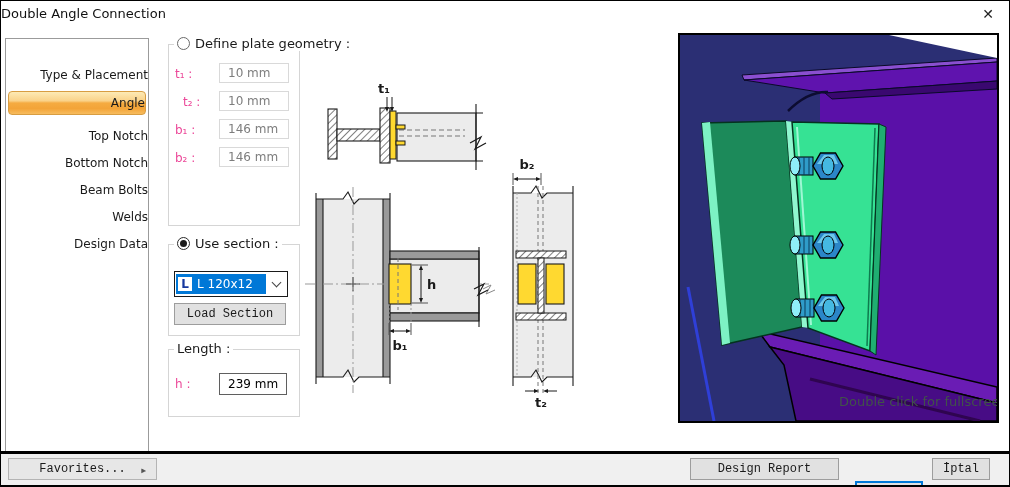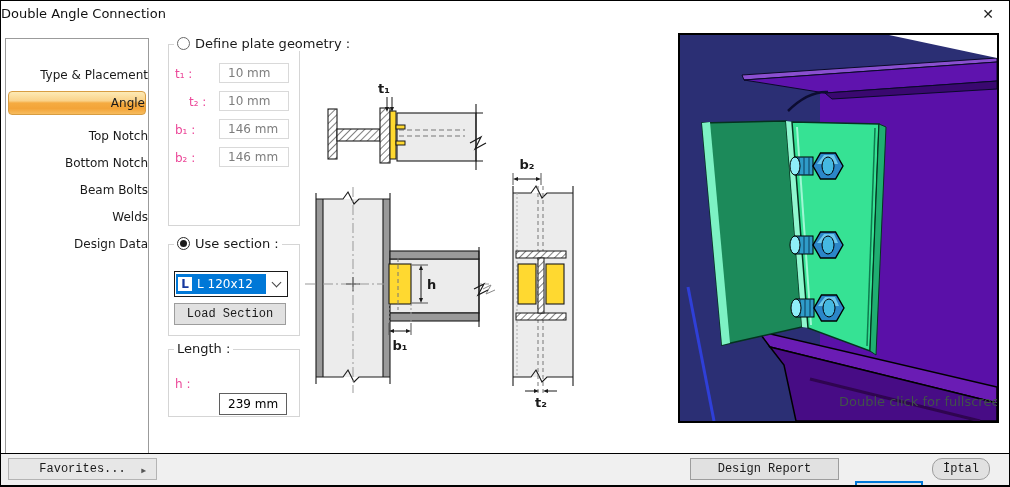--- a/index.html
+++ b/index.html
@@ -27,21 +27,21 @@
   .combo{position:absolute;left:173px;top:270px;width:110px;height:22px;border:1px solid #1a1a1a;background:#fff;display:flex;align-items:center;padding:1px;box-sizing:content-box;cursor:pointer;}
   .combo-sel{flex:1;height:20px;background:#0078d7;display:flex;align-items:center;gap:5px;padding-left:2px;}
   .combo-icon{width:14px;height:14px;background:#fff;color:#16389e;font-weight:700;font-size:12px;line-height:14px;text-align:center;}
   .combo-text{color:#fff;font-size:12px;}
   .combo-arrow{width:20px;height:20px;background:#fff;display:flex;align-items:center;justify-content:center;}
   .chev{width:6px;height:6px;border-right:1.5px solid #444;border-bottom:1.5px solid #444;transform:rotate(45deg);margin-top:-3px;}
   
   .btn{position:absolute;background:#e1e1e1;border:1px solid #9d9d9d;font-size:12px;color:#1a1a1a;cursor:pointer;box-sizing:border-box;font-family:Liberation Mono, monospace;}
   .btn.default{border:2px solid #0078d7;}
   
-  .footer{position:absolute;left:0;right:0;bottom:0;height:31px;background:#f0f0f0;border-top:1px solid #000000;}
+  .footer{position:absolute;left:0;right:0;bottom:0;height:31px;background:#f0f0f0;border-top:3px solid #000000;}
   .fav-arrow{position:absolute;right:10px;top:7px;font-size:8px;color:#555;}
   
   .drawings{position:absolute;left:300px;top:50px;width:370px;height:380px;}
   .viewport{position:absolute;left:677px;top:32px;width:321px;height:390px;border:2px solid #000;box-sizing:border-box;background:#2b2f74;cursor:pointer;}
   svg text{font-family:"DejaVu Sans",sans-serif;}
 </style>
 </head>
 <body>
 
 <div class="dialog">
@@ -62,21 +62,21 @@
   </div>
 
   <div class="group" style="left:167px;top:43px;width:130px;height:180px;">
     <div class="group-caption">
       <span class="radio"></span>
       <span>Define plate geometry :</span>
     </div>
   </div>
   <div class="frow-label" style="left:174px;top:66px;">t₁ :</div>
   <div class="tbox" style="left:218px;top:62px;">10 mm</div>
-  <div class="frow-label" style="left:188px;top:94px;text-align:center;">t₂ :</div>
+  <div class="frow-label" style="left:182px;top:94px;text-align:center;">t₂ :</div>
   <div class="tbox" style="left:218px;top:90px;">10 mm</div>
   <div class="frow-label" style="left:174px;top:122px;">b₁ :</div>
   <div class="tbox" style="left:218px;top:118px;">146 mm</div>
   <div class="frow-label" style="left:174px;top:150px;">b₂ :</div>
   <div class="tbox" style="left:218px;top:146px;">146 mm</div>
 
   <div class="group" style="left:167px;top:243px;width:130px;height:90px;">
     <div class="group-caption">
       <span class="radio checked"></span>
       <span>Use section :</span>
@@ -92,21 +92,21 @@
       </div>
   </div>
   <button class="btn" style="left:173px;top:302px;width:112px;height:22px;">Load Section</button>
 
   <div class="group" style="left:167px;top:348px;width:130px;height:66px;">
     <div class="group-caption">
       <span>Length :</span>
     </div>
   </div>
   <div class="frow-label" style="left:174px;top:376px;">h :</div>
-  <div class="tbox enabled" style="left:218px;top:392px;">239 mm</div>
+  <div class="tbox enabled" style="left:218px;top:372px;">239 mm</div>
 
   <svg class="drawings" viewBox="0 0 370 380">
     <defs>
       <pattern id="hat" patternUnits="userSpaceOnUse" width="5" height="5" patternTransform="rotate(45)">
         <rect width="5" height="5" fill="#fff"></rect>
         <line x1="0" y1="0" x2="0" y2="5" stroke="#3a3a3a" stroke-width="1.3"></line>
       </pattern>
     </defs>
 
     <g>
@@ -241,16 +241,16 @@
     </svg>
   </div>
 
   <div class="footer">
     <button class="btn" style="left:7px;top:4px;width:149px;height:22px;background:#e7e7e7;border-color:#b4b4b4;">
       <span>Favorites...</span>
       <span class="fav-arrow">▶</span>
     </button>
     <button class="btn" style="left:689px;top:4px;width:149px;height:22px;">Design Report</button>
     <button class="btn default" style="left:854px;top:21px;width:68px;height:20px;margin-top:6px;">Tamam</button>
-    <button class="btn" style="left:931px;top:4px;width:58px;height:22px;border-radius:10px;">İptal</button>
+    <button class="btn" style="left:931px;top:4px;width:58px;height:22px;">İptal</button>
   </div>
 
 </div>
 
 </body></html>

